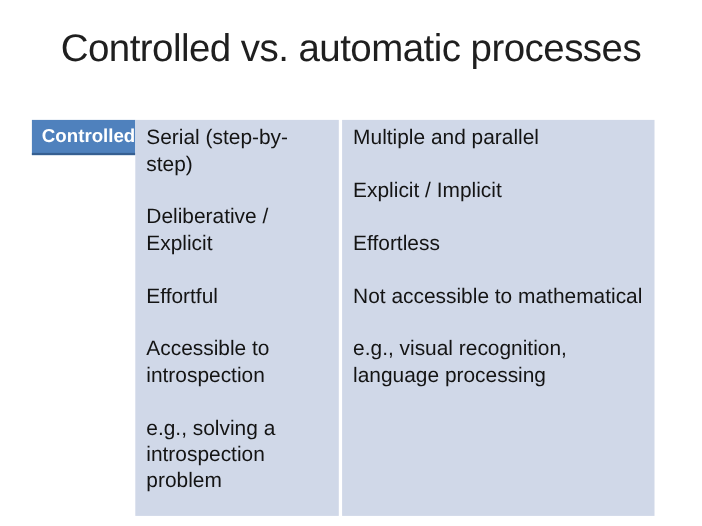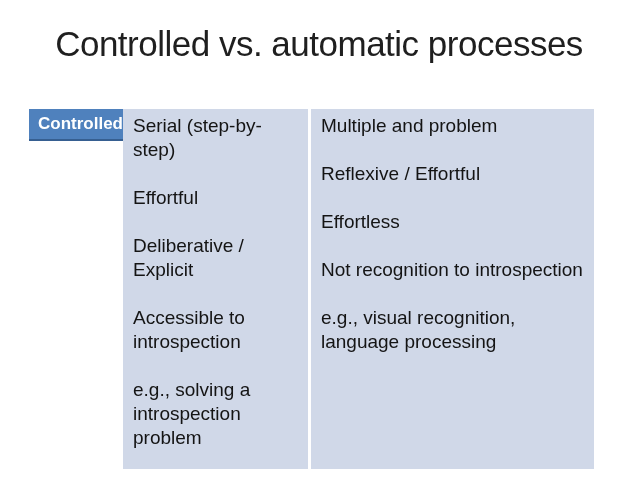--- a/index.html
+++ b/index.html
@@ -76,33 +76,33 @@
 <div class="slide">
 
   <h1 class="title">Controlled vs. automatic processes</h1>
 
   <div class="table">
 
     <div class="col">
       <div class="th">Controlled</div>
       <div class="td">
         <p>Serial (step-by-step)</p>
+        <p>Deliberative / Explicit</p>
         <p>Effortful</p>
-        <p>Deliberative / Explicit</p>
         <p>Accessible to introspection</p>
         <p>e.g., solving a introspection
 problem</p>
       </div>
     </div>
 
     <div class="col">
       <div class="td">
-        <p>Multiple and problem</p>
-        <p>Reflexive / Effortful</p>
+        <p>Multiple and parallel</p>
+        <p>Explicit / Implicit</p>
         <p>Effortless</p>
-        <p>Not recognition to introspection</p>
+        <p>Not accessible to mathematical</p>
         <p>e.g., visual recognition,
 language processing</p>
       </div>
     </div>
 
   </div>
 </div>
 
 </body></html>

